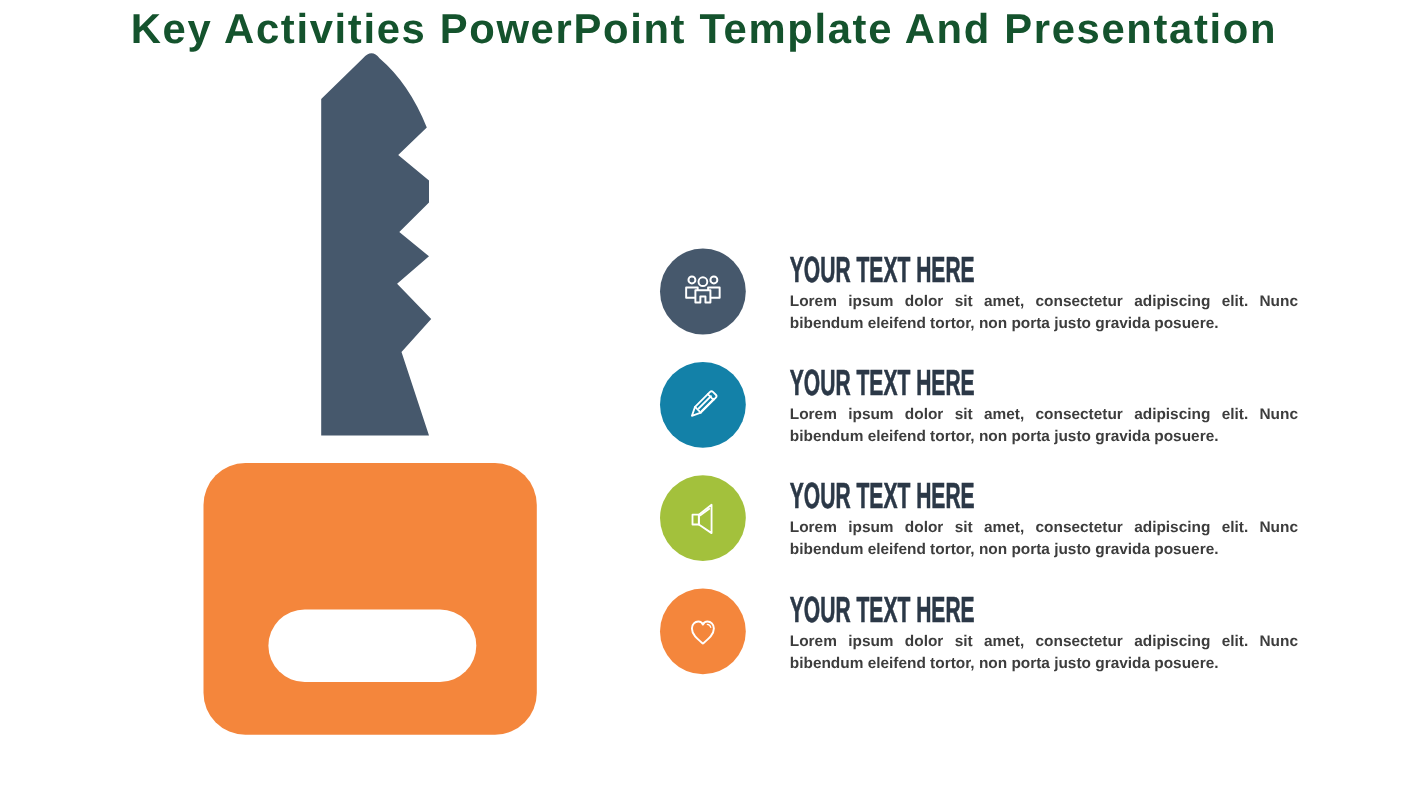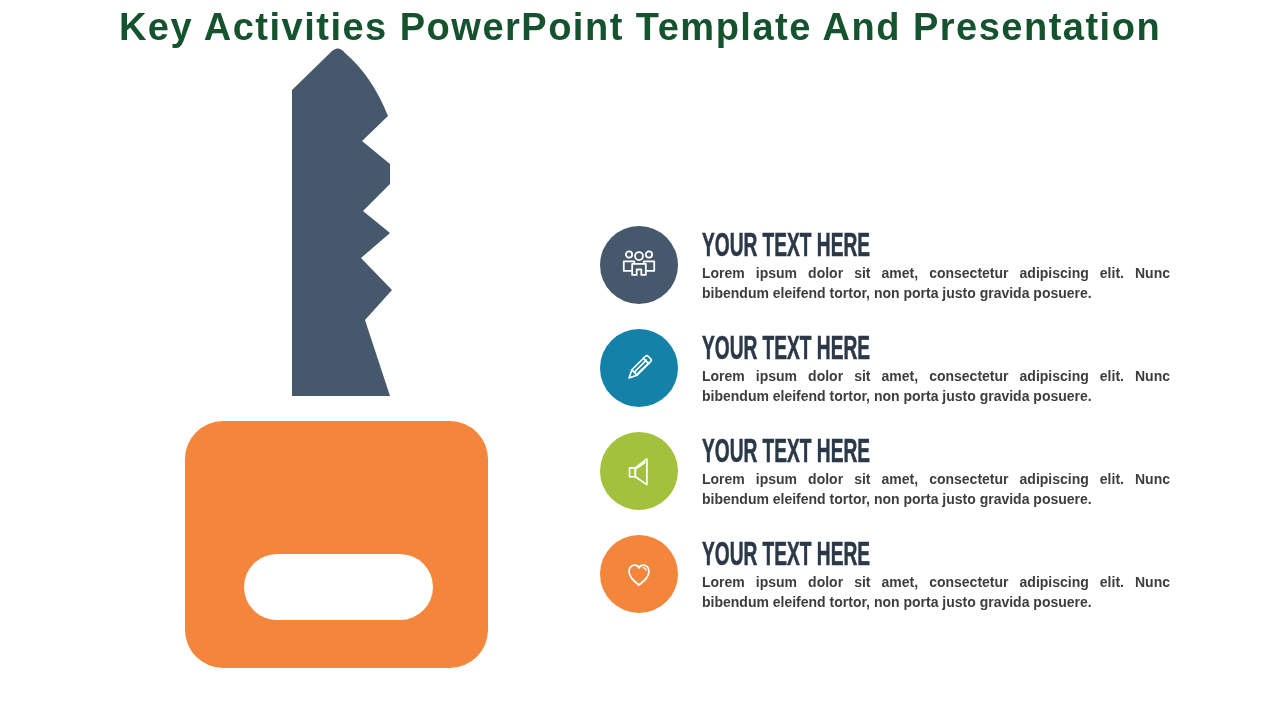--- a/index.html
+++ b/index.html
@@ -27,21 +27,21 @@
   }
   .item-row {
     display:flex; align-items:flex-start;
     margin-bottom:25px; height:78px;
   }
   .item-badge {
     flex:0 0 78px; width:78px; height:78px; border-radius:50%;
     display:flex; align-items:center; justify-content:center;
   }
   .item-badge svg { width:42px; height:42px; }
-  .item-texts { margin-left:24px; padding-top:5px; width:468px; }
+  .item-texts { margin-left:40px; padding-top:5px; width:468px; }
   .item-heading {
     font-size:33px; line-height:27px; font-weight:bold;
     color:#2b3847; margin-bottom:6px; height:27px;
   }
   .heading-squeeze {
     display:inline-block; white-space:nowrap;
     transform:scaleX(0.58); transform-origin:0 50%;
     -webkit-text-stroke:0.6px currentColor;
   }
   .item-body {

